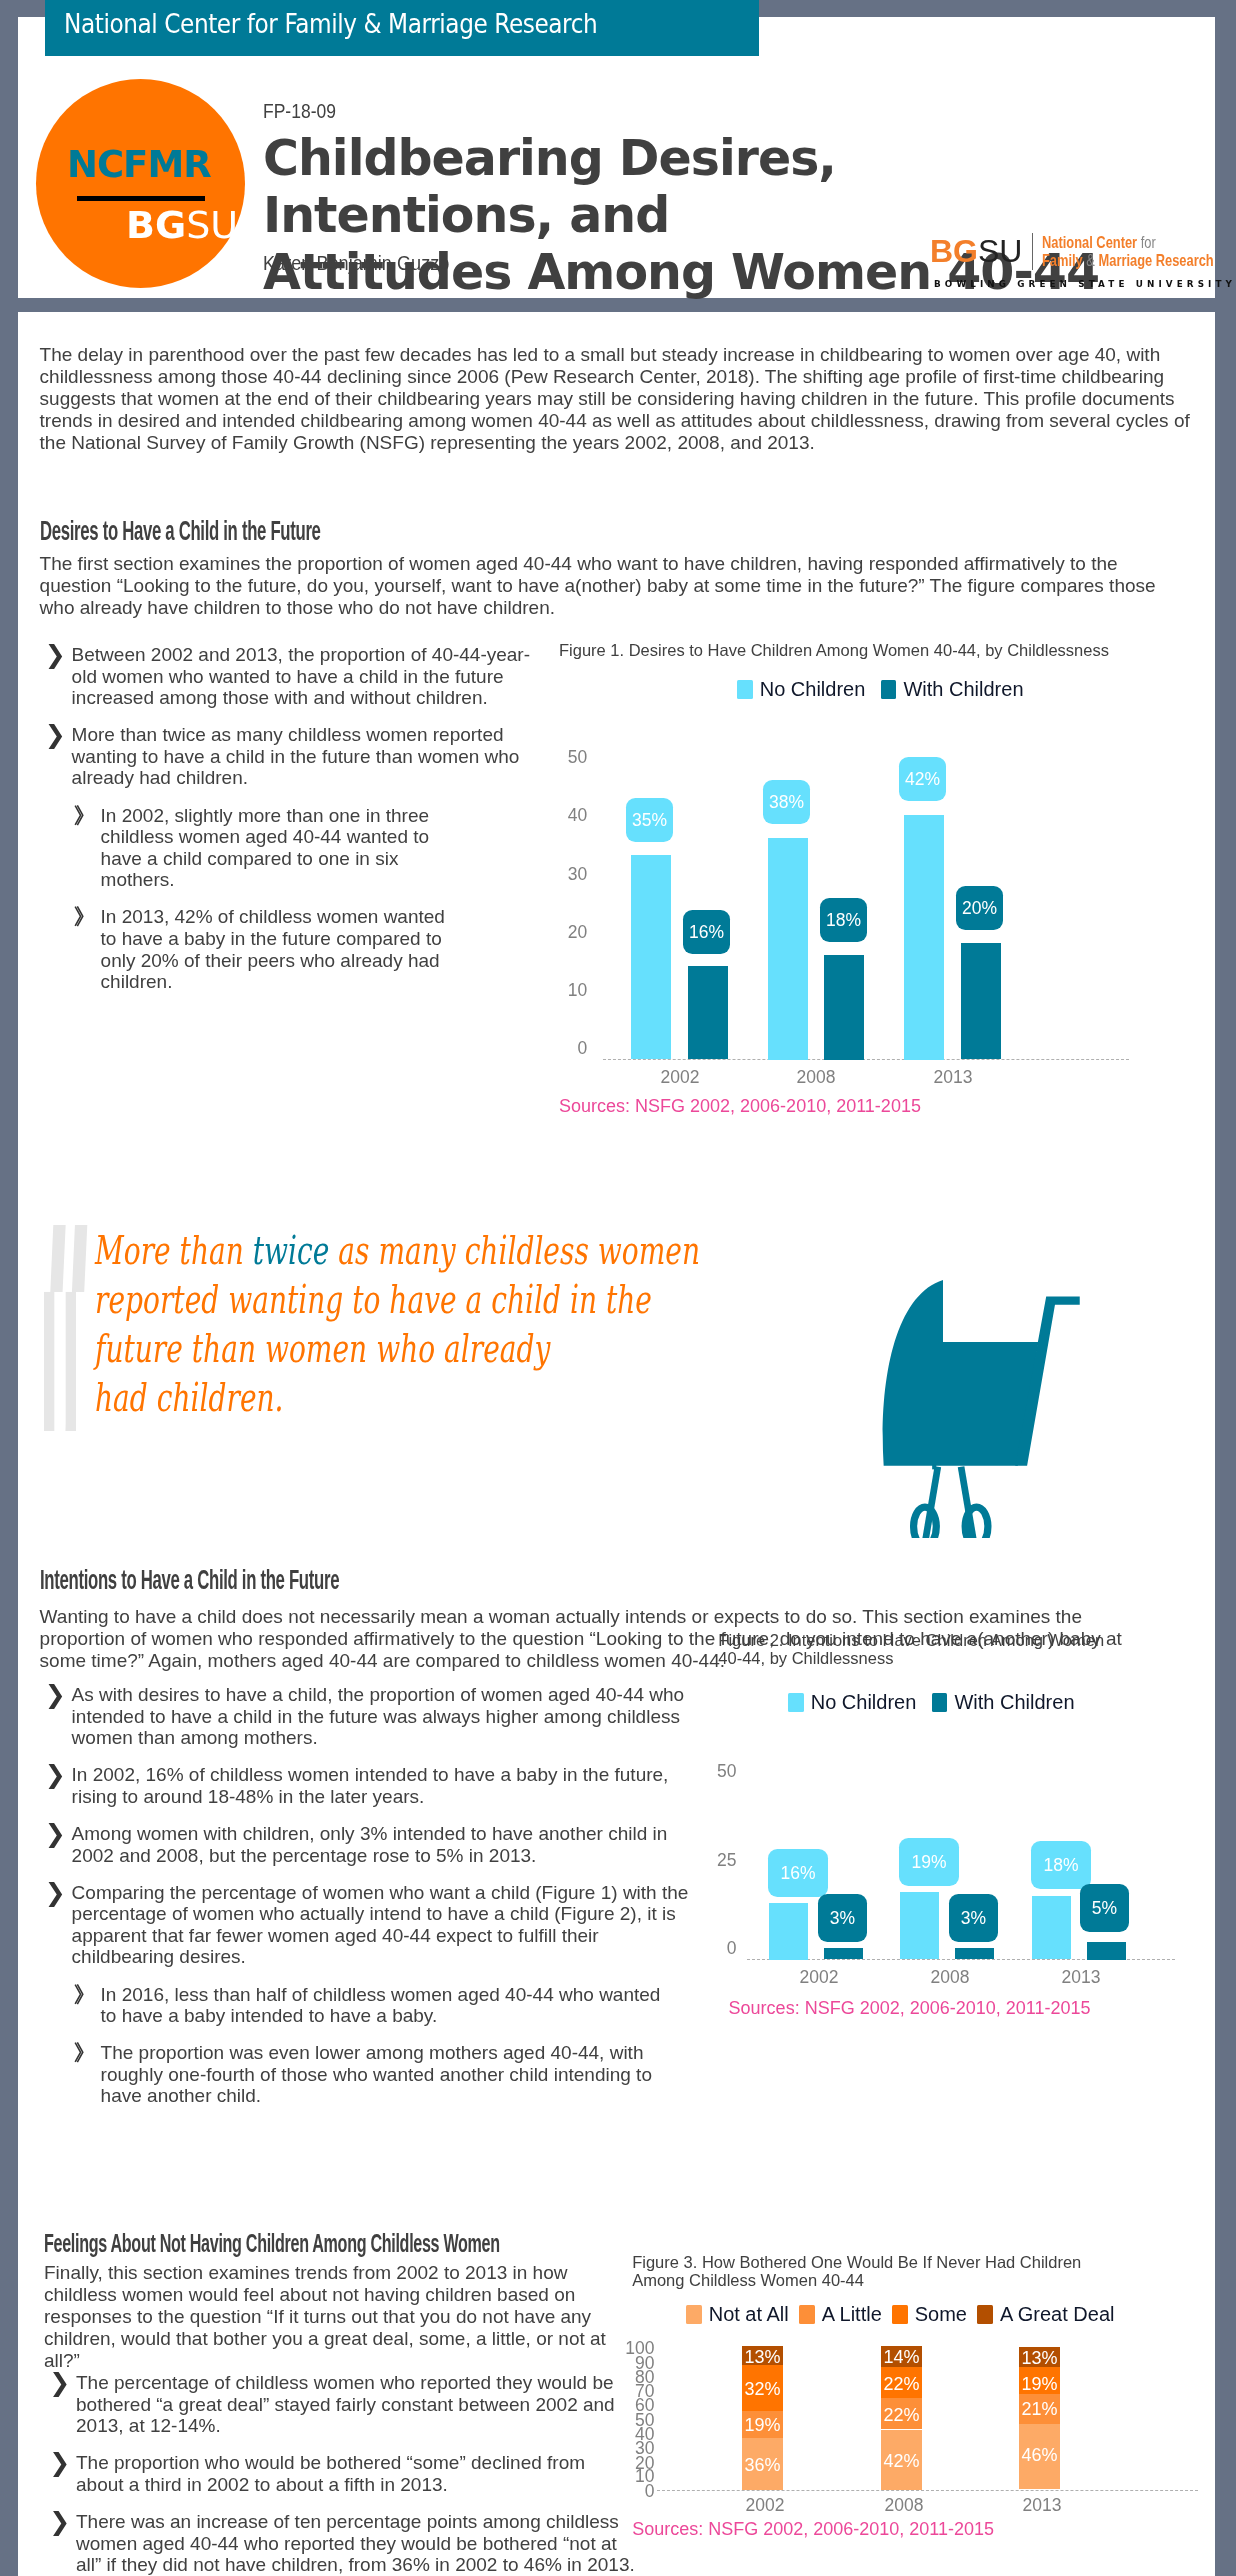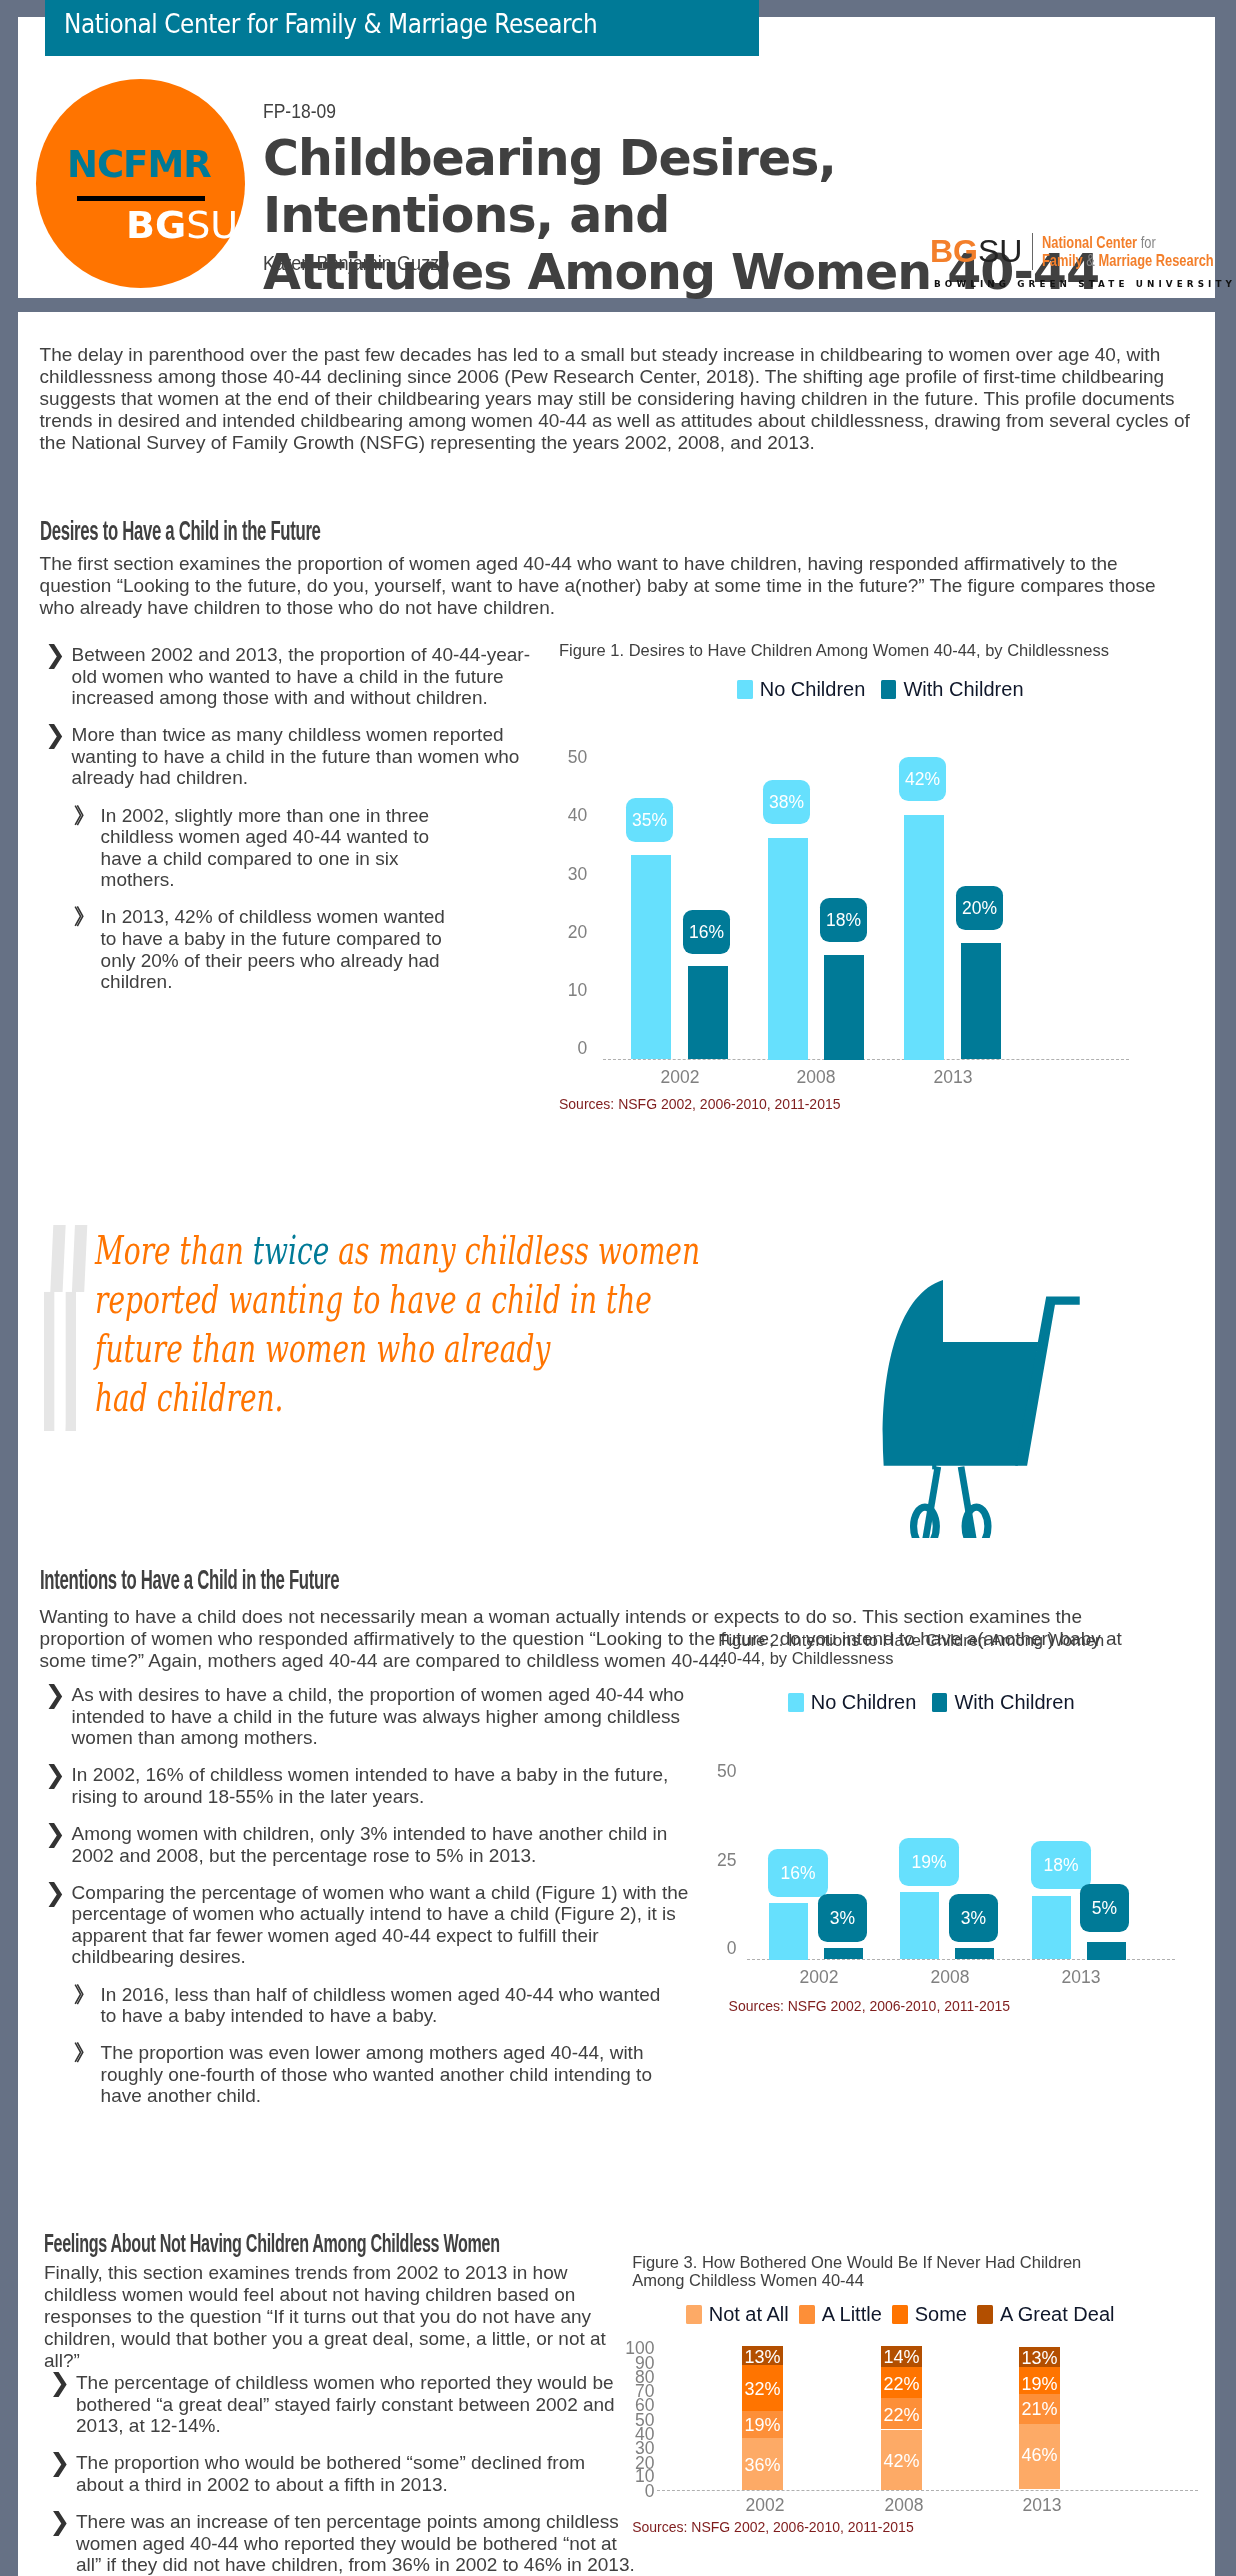--- a/index.html
+++ b/index.html
@@ -45,21 +45,21 @@
   .chart .ctitle { position: absolute; left: 0; top: 0; font-size: 16.5px; line-height: 16.5px; color: #404040; }
   .chart .legend { position: absolute; display: flex; gap: 15.5px; font-size: 20px; color: #0f172a; margin-left: 16px; }
   .chart .legend .lg { display: flex; align-items: center; gap: 7.2px; }
   .chart .legend .sw { width: 15.5px; height: 19.6px; border-radius: 1.5px; }
   .chart .ytick { position: absolute; font-size: 17.5px; color: #808080; text-align: right; width: 31px; }
   .chart .xtick { position: absolute; font-size: 17.5px; color: #808080; text-align: center; width: 82px; }
   .chart .base { position: absolute; border-top: 1.5px dashed #b0b0b0; height: 0; }
   .chart .bar { position: absolute; }
   .chart .bubble { position: absolute; width: 48px; height: 47px; border-radius: 9.3px; color: #fff; font-size: 17.5px; text-align: center; line-height: 47px; }
   .chart .bubble::after { content: ""; position: absolute; left: 17.5px; bottom: -9.3px; border-left: 7.2px solid transparent; border-right: 7.2px solid transparent; border-top: 9.3px solid inherit; }
-  .chart .src { position: absolute; font-size: 14px; color: #7f1d1d; }
+  .chart .src { position: absolute; font-size: 18px; color: #ec4899; }
   .seglabel { position: absolute; color: #fff; font-size: 18px; text-align: center; width: 41px; }
 
   
   .quote-mark { position: absolute; left: 44px; top: 1225px; width: 49px; height: 206px; }
   .quote-text { position: absolute; left: 95px; top: 1226px; font-family: "DejaVu Serif", serif; font-style: italic; font-size: 39px; line-height: 49px; color: #ff7400; transform: scaleX(0.72); transform-origin: left top; width: 1185px; }
   .quote-text .hl { color: #007a97; }
 </style>
 </head>
 <body>
 
@@ -164,21 +164,21 @@
     <line x1="190" y1="362" x2="215" y2="510" stroke="#007a97" stroke-width="13"></line>
     <ellipse cx="120" cy="478" rx="22" ry="38" fill="none" stroke="#007a97" stroke-width="14"></ellipse>
     <ellipse cx="220" cy="478" rx="22" ry="38" fill="none" stroke="#007a97" stroke-width="14"></ellipse>
   </svg>
 
   <div class="h2" style="left:21.6px;top:1253px;">Intentions to Have a Child in the Future</div>
   <div class="para" style="left:21.6px;top:1294px;width:1133px;">Wanting to have a child does not necessarily mean a woman actually intends or expects to do so. This section examines the proportion of women who responded affirmatively to the question “Looking to the future, do you intend to have a(another) baby at some time?” Again, mothers aged 40-44 are compared to childless women 40-44.</div>
 
   <div class="bullets" style="left:21.6px;top:1372px;width:665px;">
     <div class="bullet"><span class="chev">❯</span><span>As with desires to have a child, the proportion of women aged 40-44 who intended to have a child in the future was always higher among childless women than among mothers.</span></div>
-    <div class="bullet"><span class="chev">❯</span><span>In 2002, 16% of childless women intended to have a baby in the future, rising to around 18-55% in the later years.</span></div>
+    <div class="bullet"><span class="chev">❯</span><span>In 2002, 16% of childless women intended to have a baby in the future, rising to around 18-48% in the later years.</span></div>
     <div class="bullet"><span class="chev">❯</span><span>Among women with children, only 3% intended to have another child in 2002 and 2008, but the percentage rose to 5% in 2013.</span></div>
     <div class="bullet"><span class="chev">❯</span><span>Comparing the percentage of women who want a child (Figure 1) with the percentage of women who actually intend to have a child (Figure 2), it is apparent that far fewer women aged 40-44 expect to fulfill their childbearing desires.</span></div>
     <div class="bullet sub" style="width:608px;"><span class="chev">》</span><span>In 2016, less than half of childless women aged 40-44 who wanted to have a baby intended to have a baby.</span></div>
     <div class="bullet sub" style="width:608px;"><span class="chev">》</span><span>The proportion was even lower among mothers aged 40-44, with roughly one-fourth of those who wanted another child intending to have another child.</span></div>
   </div>
 
   <div class="chart" style="left:690px;top:1315px;width:500px;height:453px;">
     <div class="ctitle" style="left:10.3px;top:5.2px;line-height:17.5px;">
       <div>Figure 2. Intentions to Have Children Among Women</div>
       <div>40-44, by Childlessness</div>

